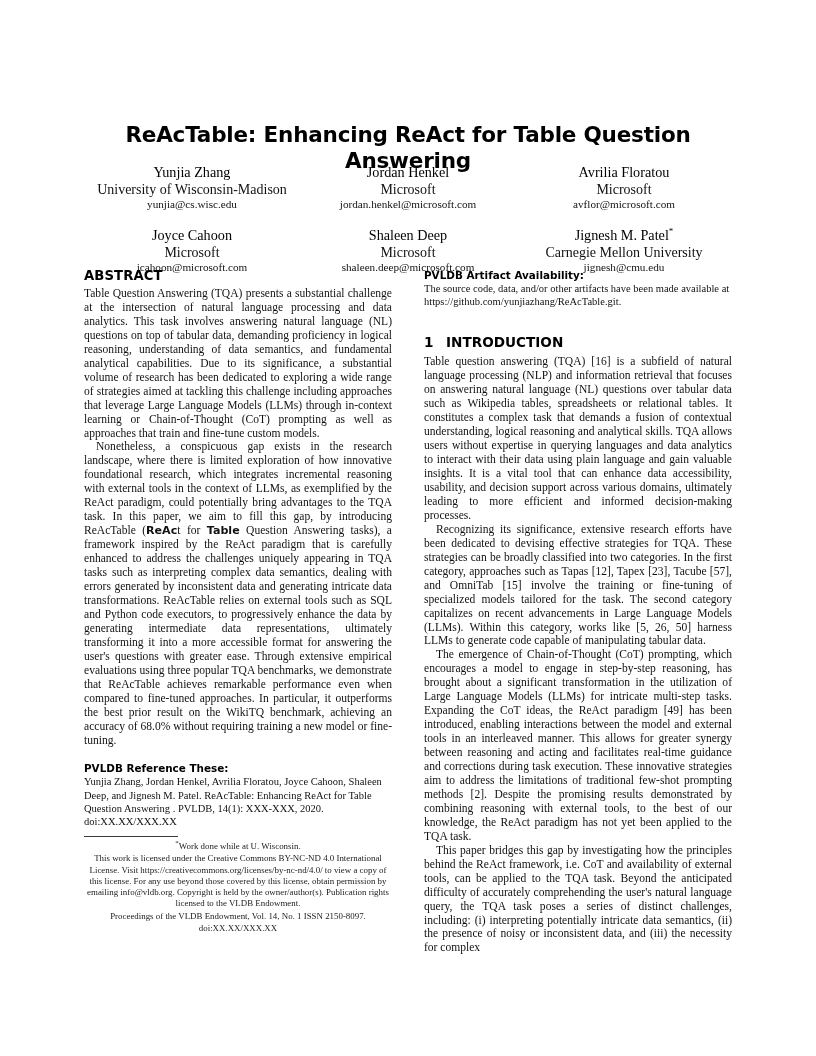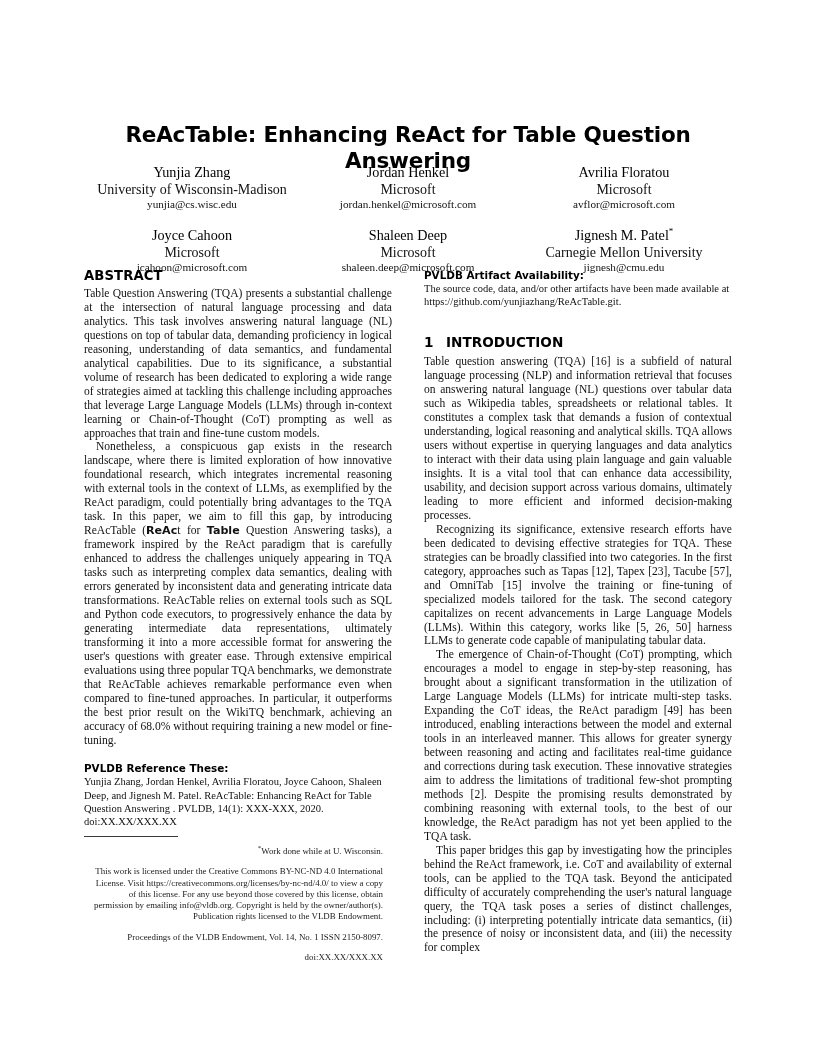--- a/index.html
+++ b/index.html
@@ -143,22 +143,22 @@
   }
   .footnote-rule {
     width: 94px;
     height: 0;
     border-top: 0.8px solid #3a3a3a;
     margin: 0 0 4px 0;
   }
   .footnote-text {
     font-size: 8.9px;
     line-height: 11.3px;
-    text-align: right;
-    margin: 9px;
+    text-align: center;
+    margin: 1px;
     color: #1a1a1a;
   }
   .footnote-text .sup {
     font-size: 7px;
     vertical-align: super;
     line-height: 0;
   }
 </style>
 </head>
 <body>

